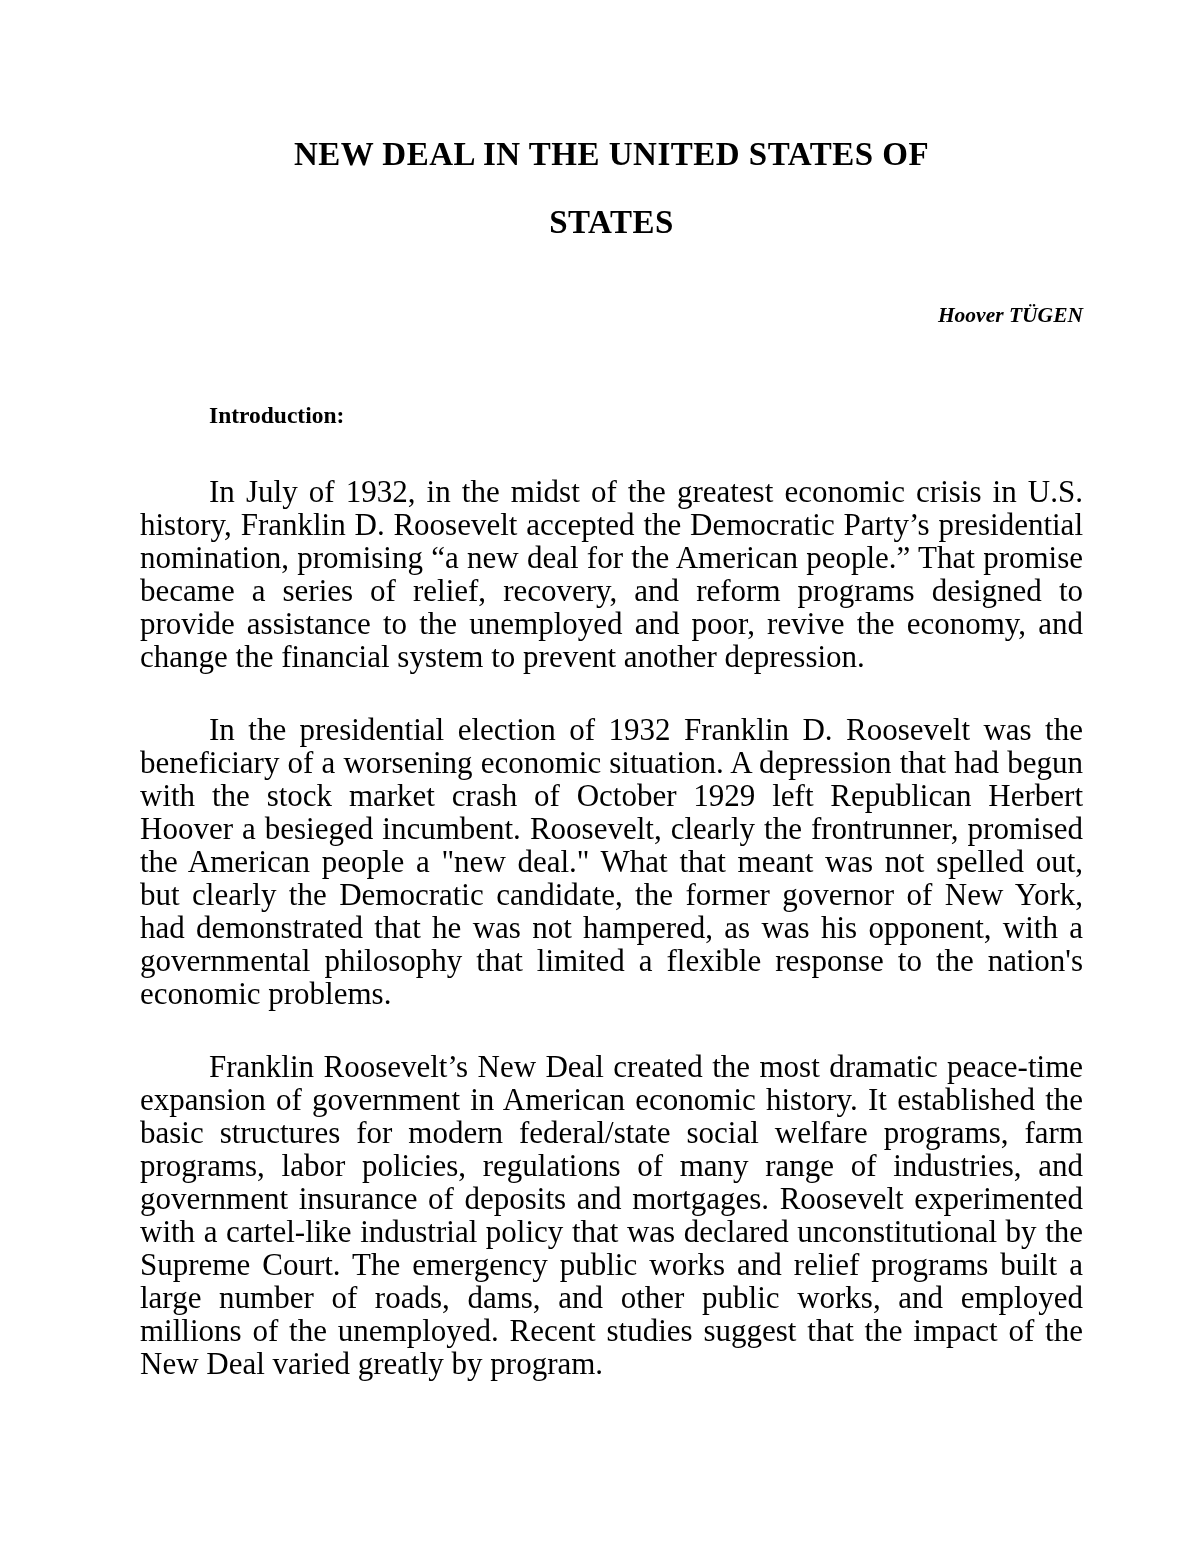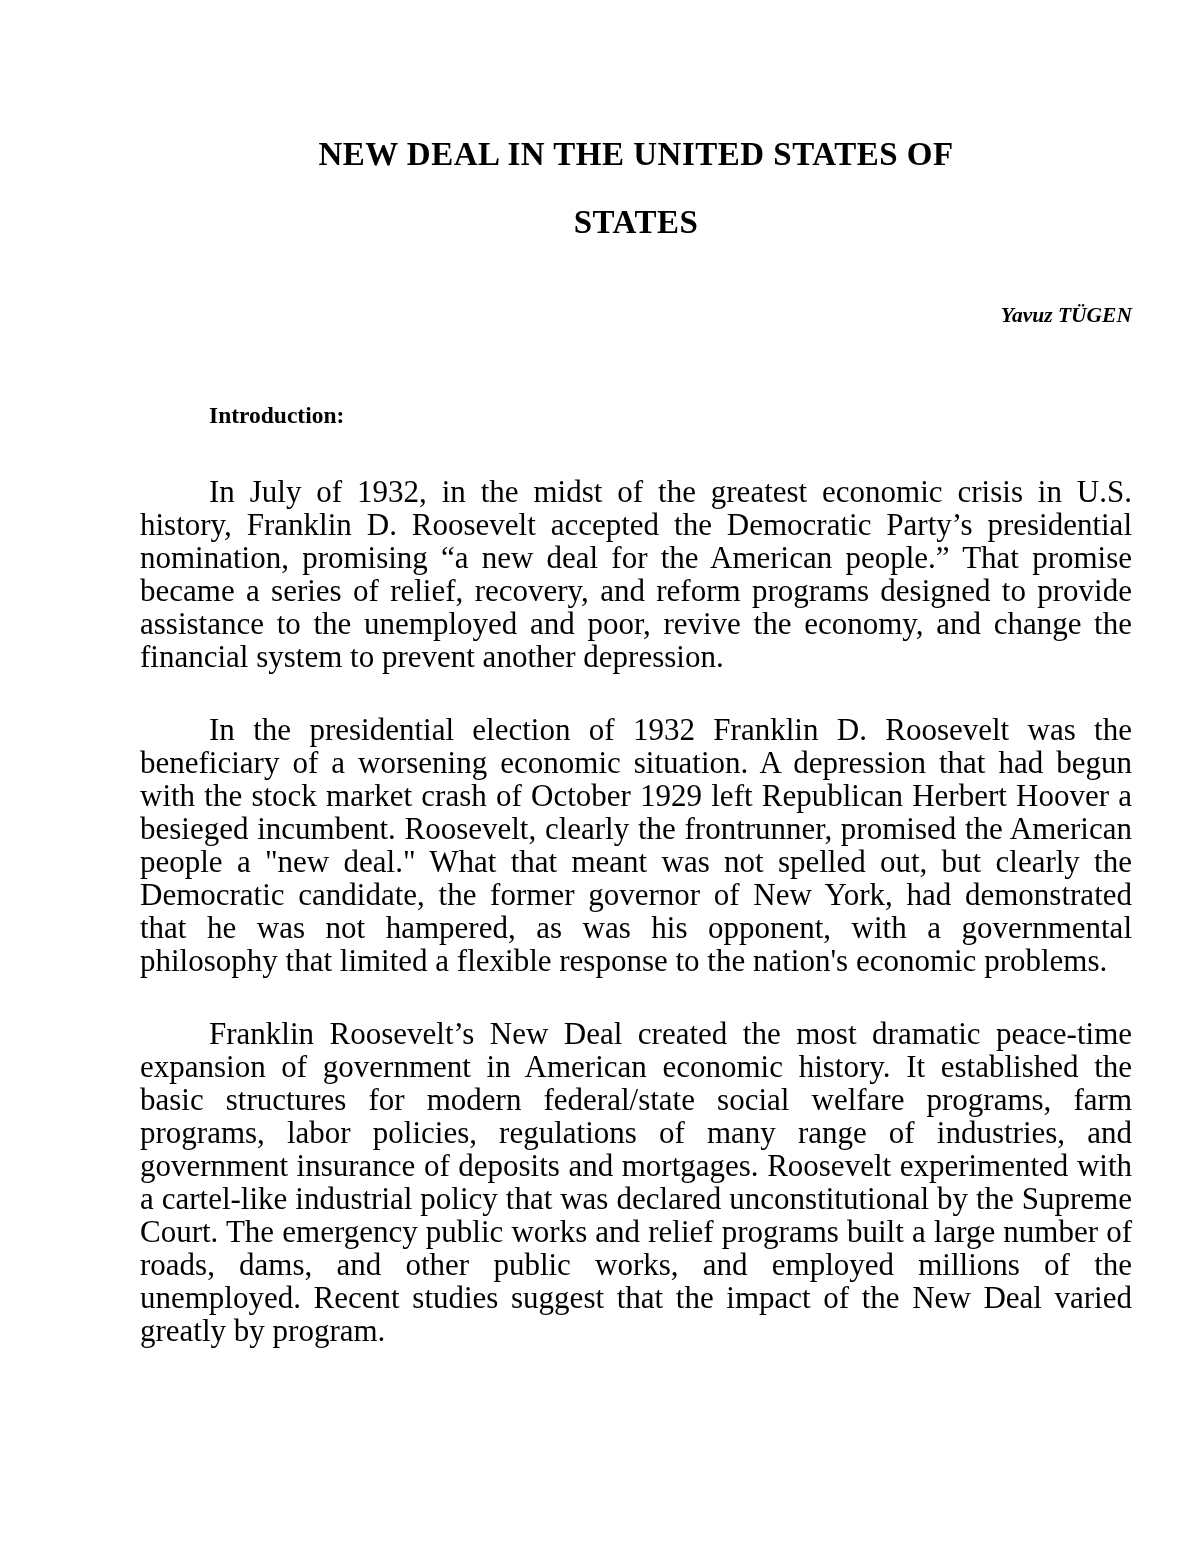--- a/index.html
+++ b/index.html
@@ -8,21 +8,21 @@
     width: 1200px;
     height: 1553px;
     font-family: "Liberation Serif", "DejaVu Serif", serif;
     color: #000000;
     overflow: hidden;
   }
   .page {
     width: 1200px;
     height: 1553px;
     background: #ffffff;
-    padding: 120px 68px 0 140px;
+    padding: 120px 117px 0 140px;
   }
   .doc-title {
     text-align: center;
     font-weight: bold;
     font-size: 33px;
     line-height: 68px;
     letter-spacing: 0.5px;
   }
   .author-block {
     margin-top: 38px;
@@ -52,21 +52,21 @@
 <body>
 
 <div class="page">
 
   <h1 class="doc-title">
     <span>NEW DEAL IN THE UNITED STATES OF</span><br>
     <span>STATES</span>
   </h1>
 
   <div class="author-block">
-    <div>Yavuz TÜGEN</div>
+    <div>Hoover TÜGEN</div>
   </div>
 
   <h2 class="section-heading">Introduction:</h2>
 
   <p class="body-paragraph">In July of 1932, in the midst of the greatest economic crisis in U.S. history, Franklin D. Roosevelt accepted the Democratic Party’s presidential nomination, promising “a new deal for the American people.” That promise became a series of relief, recovery, and reform programs designed to provide assistance to the unemployed and poor, revive the economy, and change the financial system to prevent another depression.</p>
   <p class="body-paragraph">In the presidential election of 1932 Franklin D. Roosevelt was the beneficiary of a worsening economic situation. A depression that had begun with the stock market crash of October 1929 left Republican Herbert Hoover a besieged incumbent. Roosevelt, clearly the frontrunner, promised the American people a "new deal." What that meant was not spelled out, but clearly the Democratic candidate, the former governor of New York, had demonstrated that he was not hampered, as was his opponent, with a governmental philosophy that limited a flexible response to the nation's economic problems.</p>
   <p class="body-paragraph">Franklin Roosevelt’s New Deal created the most dramatic peace-time expansion of government in American economic history. It established the basic structures for modern federal/state social welfare programs, farm programs, labor policies, regulations of many range of industries, and government insurance of deposits and mortgages. Roosevelt experimented with a cartel-like industrial policy that was declared unconstitutional by the Supreme Court. The emergency public works and relief programs built a large number of roads, dams, and other public works, and employed millions of the unemployed. Recent studies suggest that the impact of the New Deal varied greatly by program.</p>
 
 </div>
 

